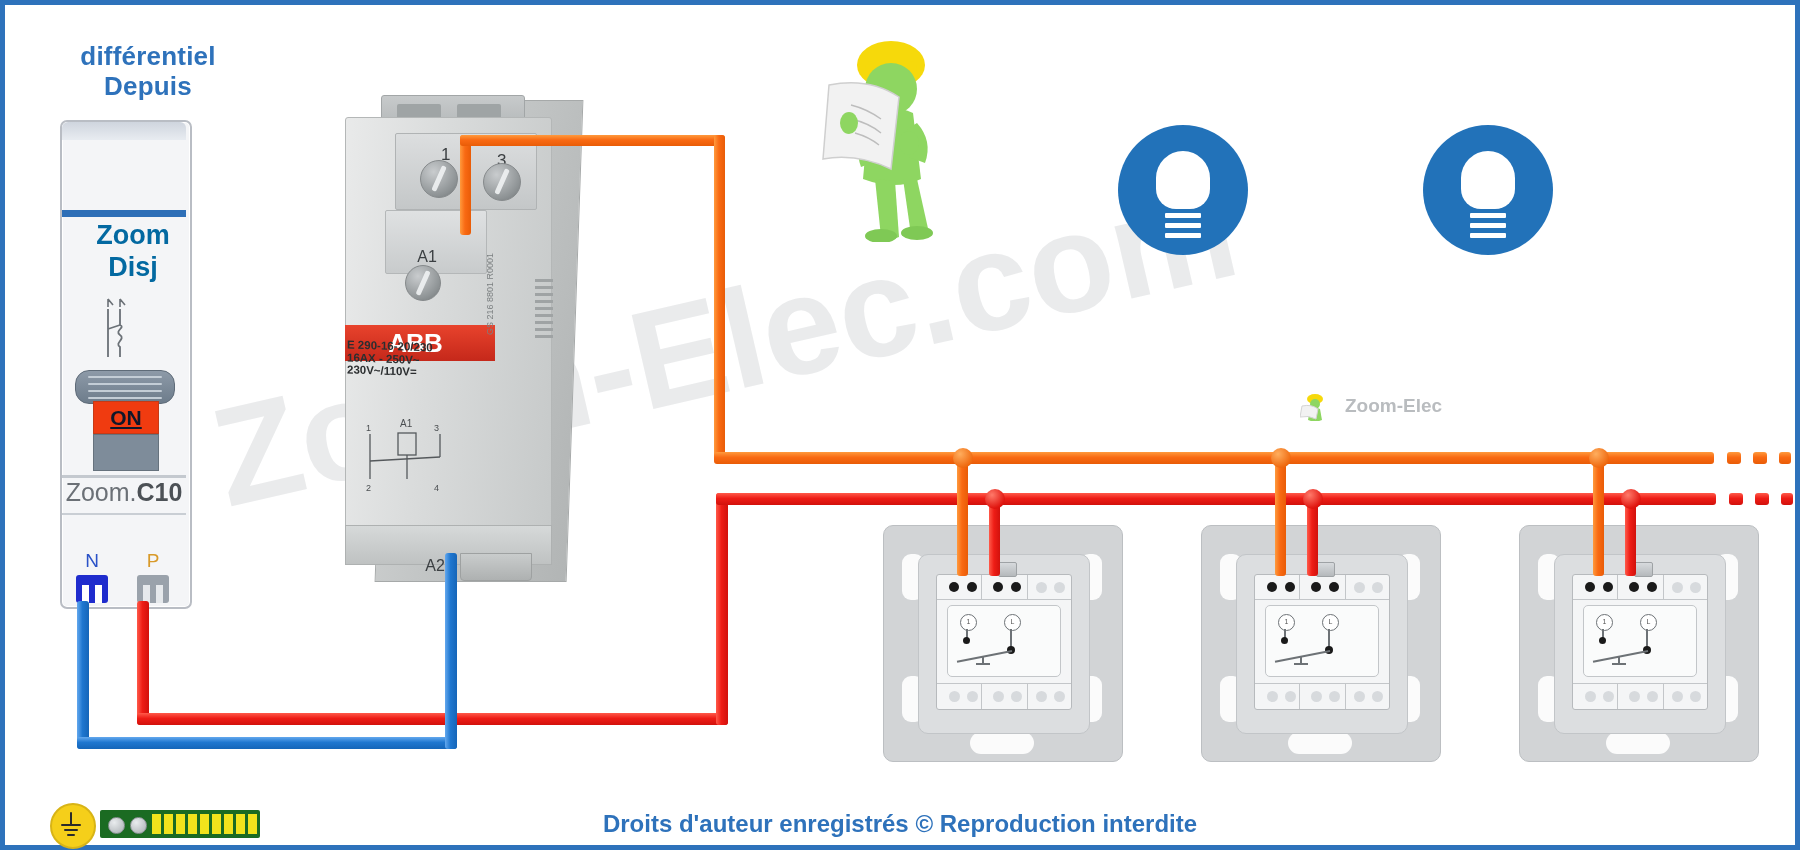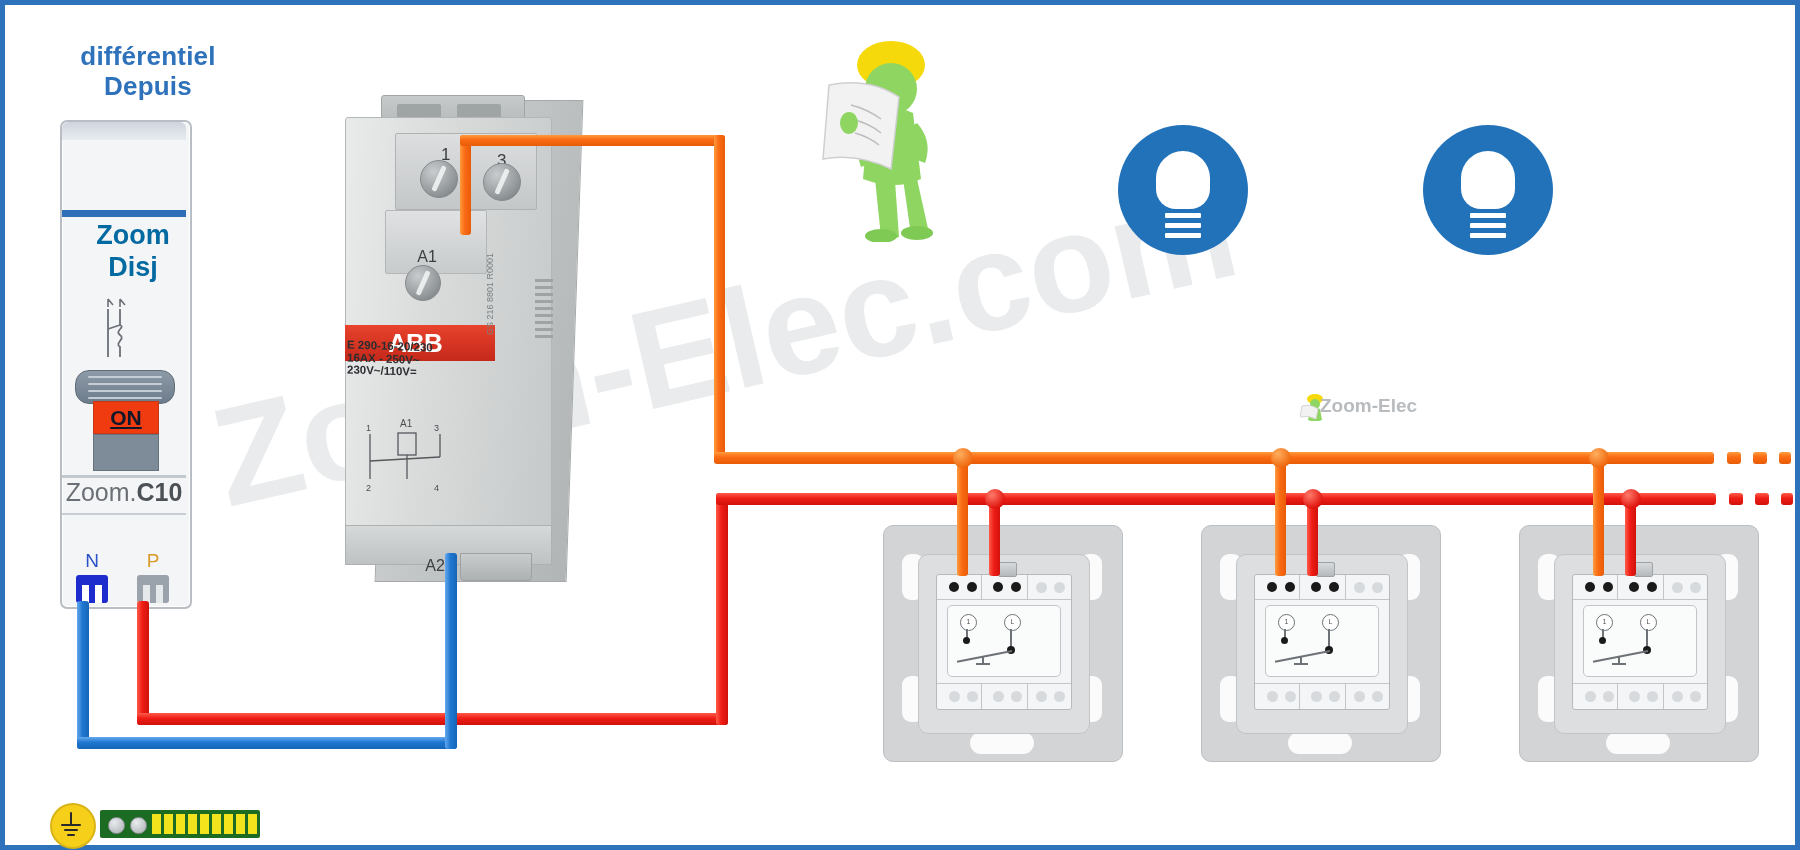--- a/index.html
+++ b/index.html
@@ -191,21 +191,21 @@
   .lamp .bulb{
     position:absolute;left:38px;top:26px;width:54px;height:58px;
     background:#fff;border-radius:27px 27px 20px 20px;
   }
   .lamp .base{position:absolute;left:47px;width:36px;height:5px;background:#fff;border-radius:1px;}
 
   
   .mascot{left:800px;top:22px;width:150px;height:215px;}
   .mini-logo{left:1295px;top:388px;height:28px;}
   .mini-logo-txt{
-    position:absolute;left:20px;top:2px;color:#b9bcbf;font-weight:bold;
+    position:absolute;left:45px;top:2px;color:#b9bcbf;font-weight:bold;
     font-size:19px;white-space:nowrap;
   }
 
   
   .wm{
     left:215px;top:235px;width:1220px;height:330px;
     color:rgba(150,155,160,.20);font-size:140px;font-weight:bold;
     transform:rotate(-13deg);white-space:nowrap;pointer-events:none;
     font-family:"Liberation Sans", sans-serif;
   }
@@ -545,14 +545,15 @@
       <div class="tooth" style="left:76px;"></div>
       <div class="tooth" style="left:88px;"></div>
       <div class="tooth" style="left:100px;"></div>
       <div class="tooth" style="left:112px;"></div>
       <div class="tooth" style="left:124px;"></div>
       <div class="tooth" style="left:136px;"></div>
       <div class="tooth" style="left:148px;"></div>
     </div>
   </div>
 
+  <div class="abs footer nosel">Droits d'auteur enregistrés © Reproduction interdite</div>
 
 </div>
 
 </body></html>

